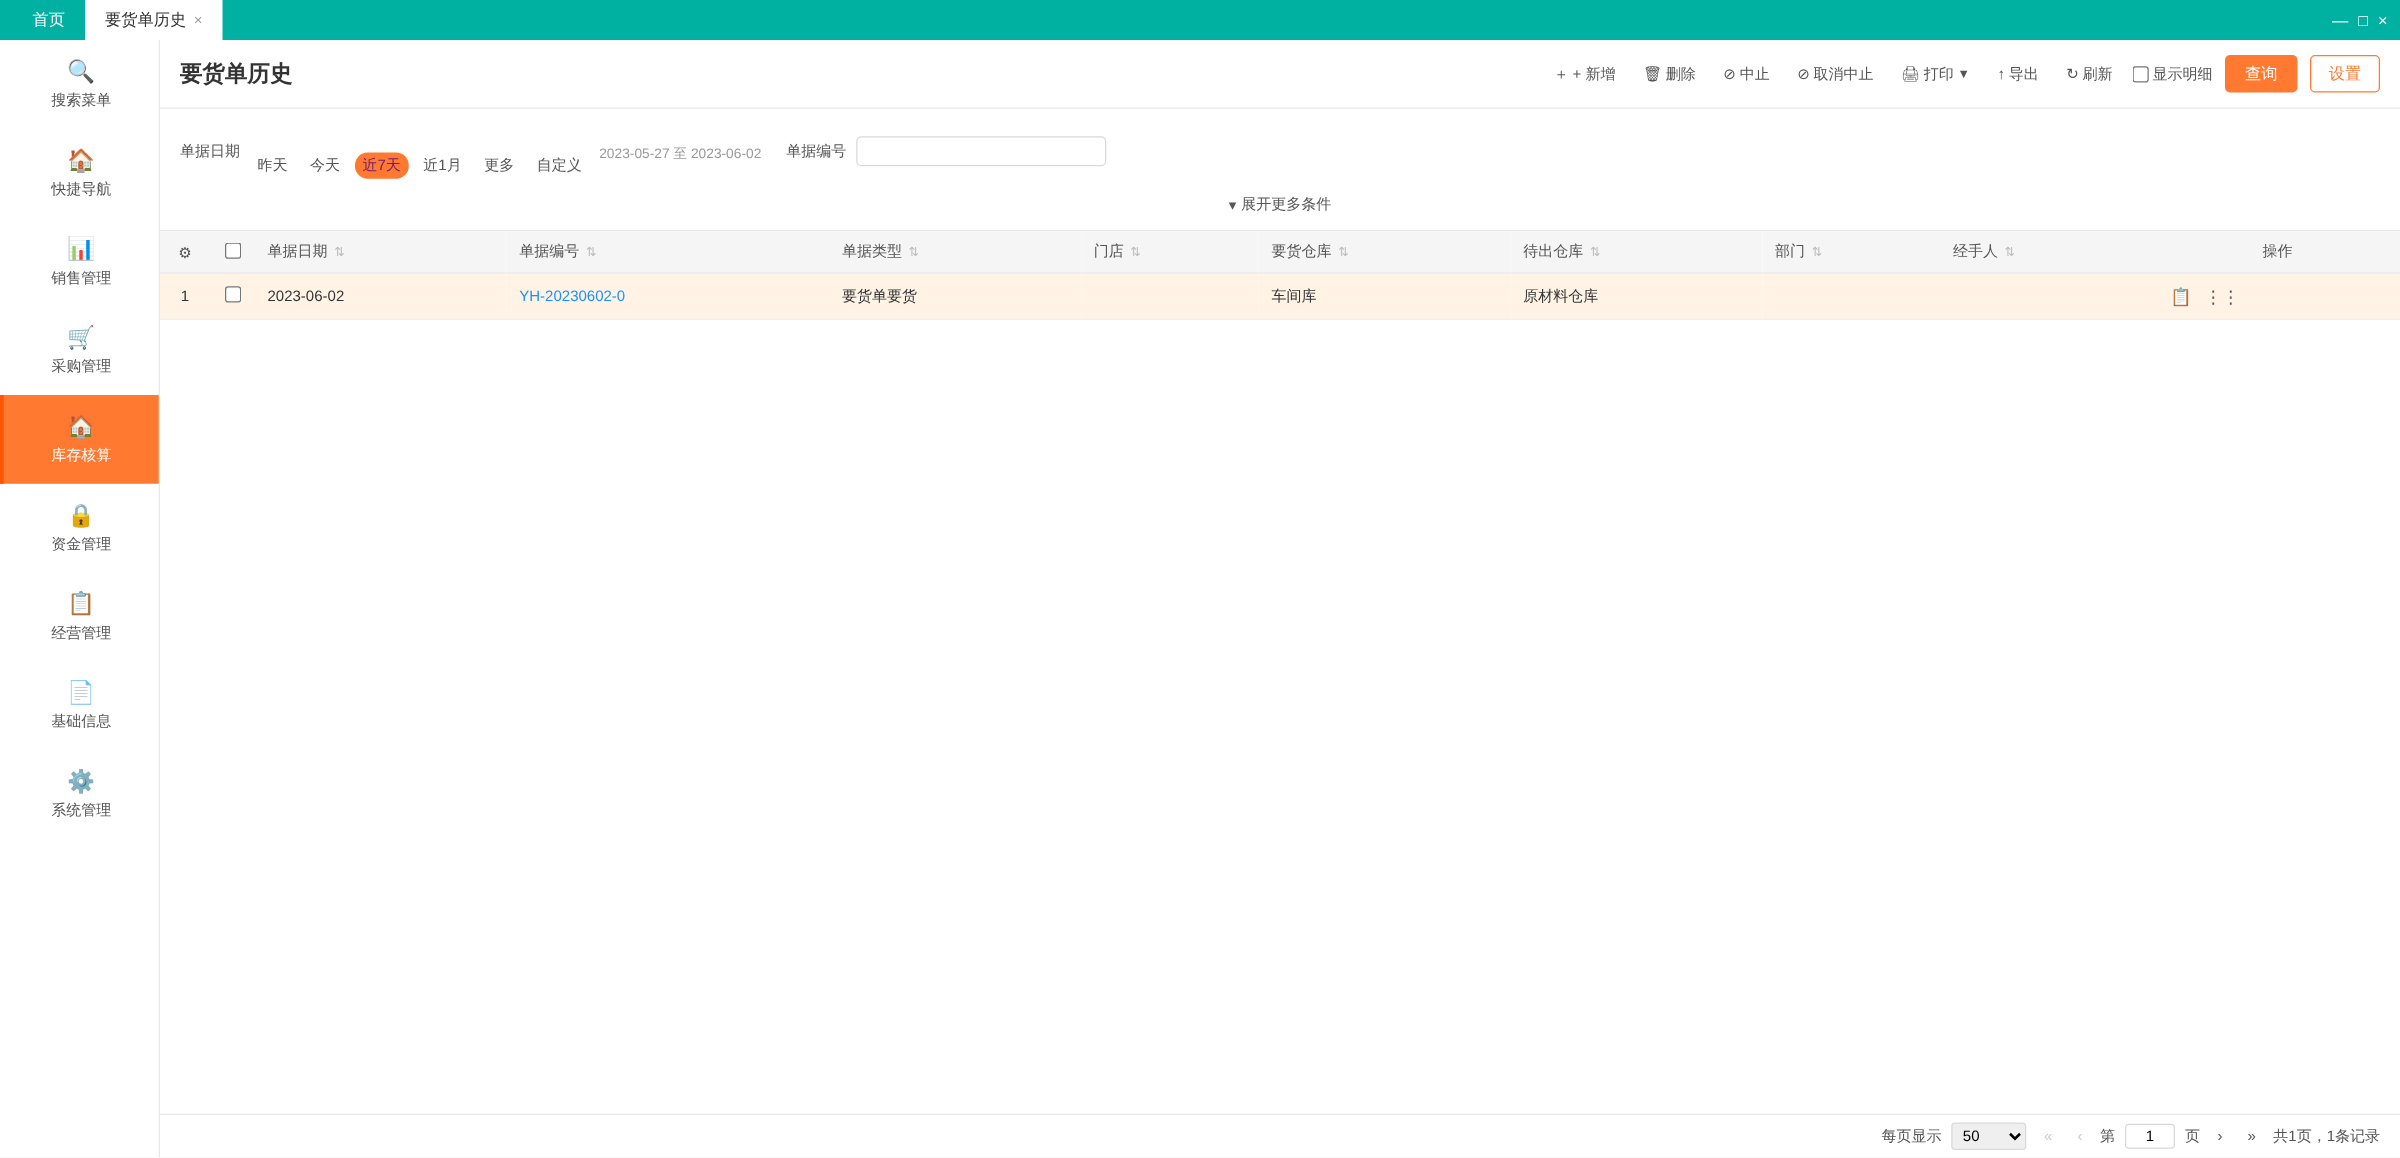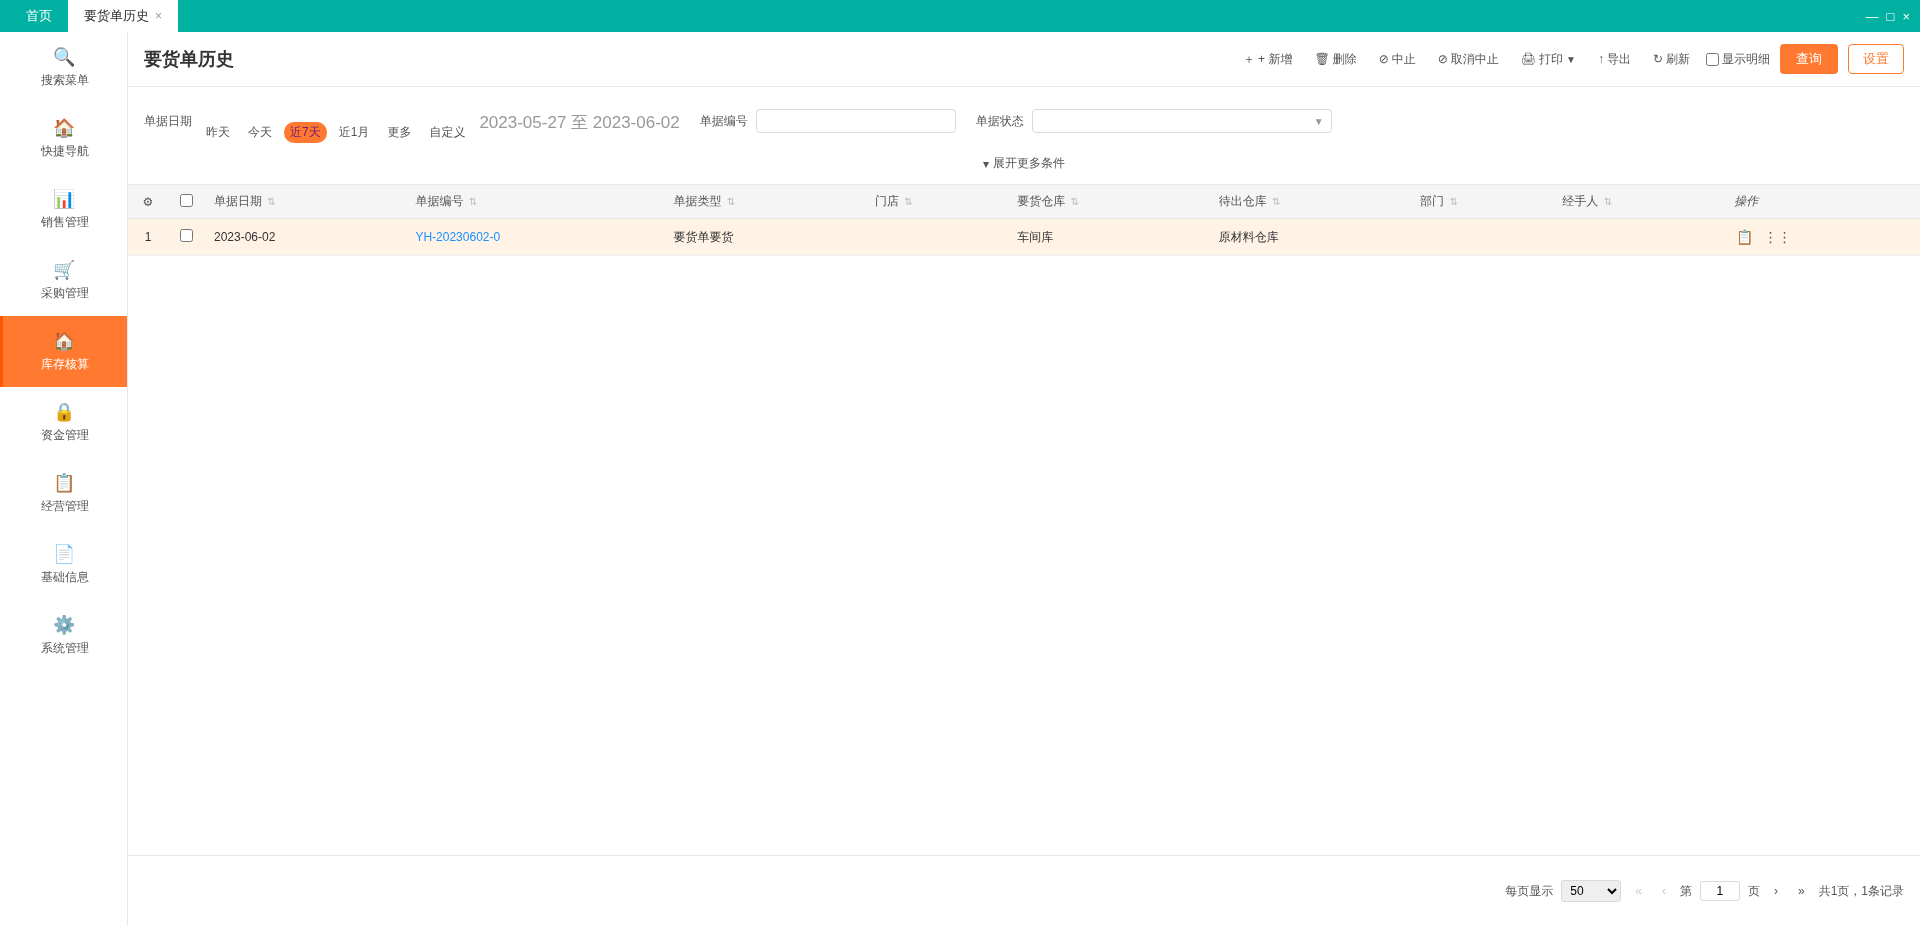--- a/index.html
+++ b/index.html
@@ -70,21 +70,21 @@
     
     .filter-bar {
       padding: 12px 16px; border-bottom: 1px solid #e8e8e8; display: flex; flex-direction: column; gap: 8px; flex-shrink: 0;
     }
     .filter-row { display: flex; align-items: center; gap: 20px; flex-wrap: wrap; }
     .filter-group { display: flex; align-items: center; gap: 8px; }
     .filter-label { font-size: 12px; color: #555; white-space: nowrap; }
     .filter-date-options { display: flex; gap: 6px; align-items: center; margin-top: 23px; }
     .date-option { font-size: 12px; color: #555; cursor: pointer; padding: 2px 6px; border-radius: 10px; }
     .date-option.active { background: #ff7a30; color: #701a75; border-radius: 10px; }
-    .date-range { font-size: 17px; color: #999; margin-top: 2px; }
+    .date-range { font-size: 11px; color: #999; margin-top: 2px; }
     .filter-input {
       border: 1px solid #d9d9d9; border-radius: 4px; padding: 4px 8px; font-size: 12px; outline: none; width: 200px;
     }
     .filter-select {
       border: 1px solid #d9d9d9; border-radius: 4px; padding: 4px 8px; font-size: 12px; outline: none; width: 300px; appearance: none; background: white;
     }
     .select-wrapper { position: relative; display: inline-block; }
     .select-wrapper::after { content: '▼'; position: absolute; right: 8px; top: 50%; transform: translateY(-50%); font-size: 10px; color: #999; pointer-events: none; }
     .expand-more {
       display: flex; align-items: center; gap: 4px; font-size: 12px; color: #555; cursor: pointer; align-self: center; margin: 4px auto 0;
@@ -103,21 +103,21 @@
     tbody td { padding: 8px 10px; color: #333; white-space: nowrap; }
     .col-settings { width: 40px; text-align: center; }
     .col-checkbox { width: 36px; text-align: center; }
     .link-cell { color: #1890ff; cursor: pointer; text-decoration: none; }
     .row-ops { display: flex; gap: 6px; }
     .row-op-btn { cursor: pointer; color: #555; font-size: 14px; padding: 2px; }
 
     
     .table-footer { background: #fdf6ec; padding: 6px 16px; border-top: 1px solid #e8e8e8; font-size: 12px; color: #555; flex-shrink: 0; }
     .pagination-bar {
-      display: flex; align-items: center; justify-content: flex-end; padding: 24px 16px; gap: 8px; font-size: 12px; color: #555; border-top: 1px solid #e8e8e8; flex-shrink: 0;
+      display: flex; align-items: center; justify-content: flex-end; padding: 6px 16px; gap: 8px; font-size: 12px; color: #555; border-top: 1px solid #e8e8e8; flex-shrink: 0;
     }
     .page-size-select { border: 1px solid #d9d9d9; border-radius: 3px; padding: 2px 4px; font-size: 12px; width: 60px; }
     .page-nav { cursor: pointer; padding: 2px 6px; color: #555; }
     .page-nav.disabled { color: #ccc; cursor: default; }
     .page-input { border: 1px solid #d9d9d9; border-radius: 3px; padding: 2px 6px; width: 40px; text-align: center; font-size: 12px; }
   </style>
 </head>
 <body>
 
 <div class="top-bar">
@@ -233,28 +233,20 @@
             <span class="date-option">自定义</span>
           </div>
           <div class="date-range">2023-05-27 至 2023-06-02</div>
         </div>
 
         <div class="filter-group">
           <span class="filter-label">单据编号</span>
           <input class="filter-input" type="text" style="">
         </div>
 
-        <div class="filter-group">
-          <span class="filter-label">单据状态</span>
-          <div class="select-wrapper">
-            <select class="filter-select">
-              <option value=""></option>
-            </select>
-          </div>
-        </div>
       </div>
       <div class="expand-more">
         <span>▾</span>
         <span>展开更多条件</span>
       </div>
     </div>
 
     <div class="table-container">
       <table>
         <thead>
@@ -290,21 +282,21 @@
               <span class="sort-icon">⇅</span>
             </th>
             <th>
               <span>部门</span>
               <span class="sort-icon">⇅</span>
             </th>
             <th>
               <span>经手人</span>
               <span class="sort-icon">⇅</span>
             </th>
-            <th style="text-align:left;font-style:italic;">
+            <th style="text-align:center;">
               <span>操作</span>
             </th>
           </tr>
         </thead>
         <tbody id="table-body">
         <tr class="highlighted">
       <td class="col-settings">1</td>
       <td class="col-checkbox">
         <input type="checkbox" style="">
       </td>

